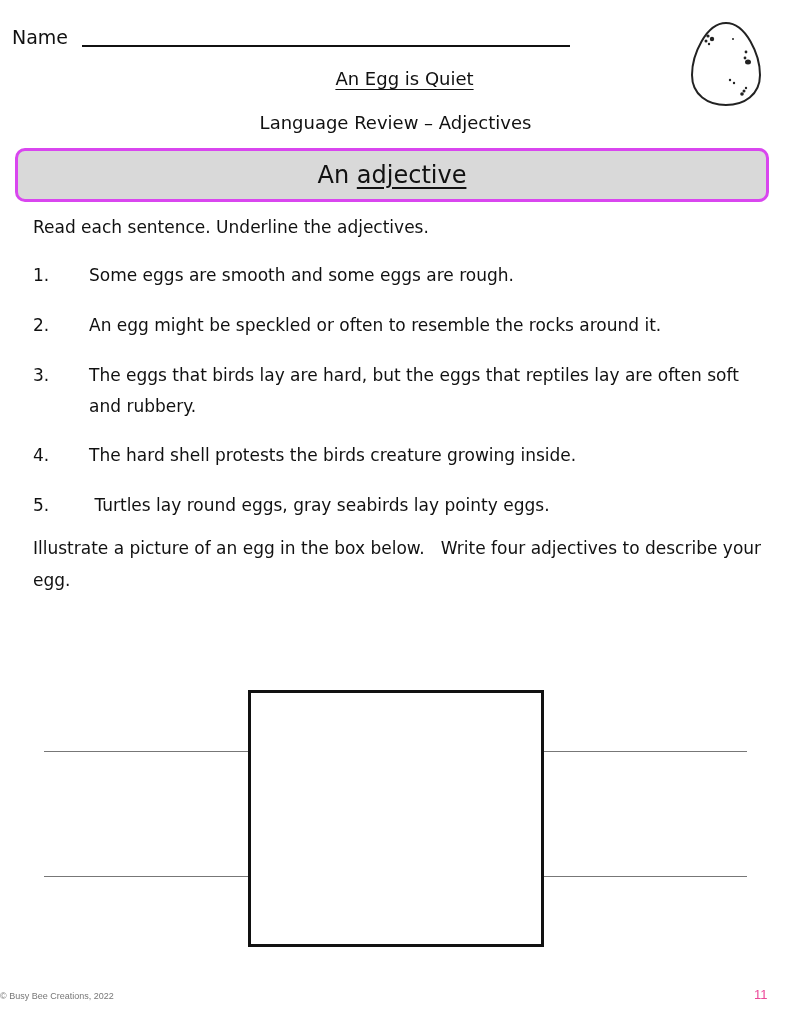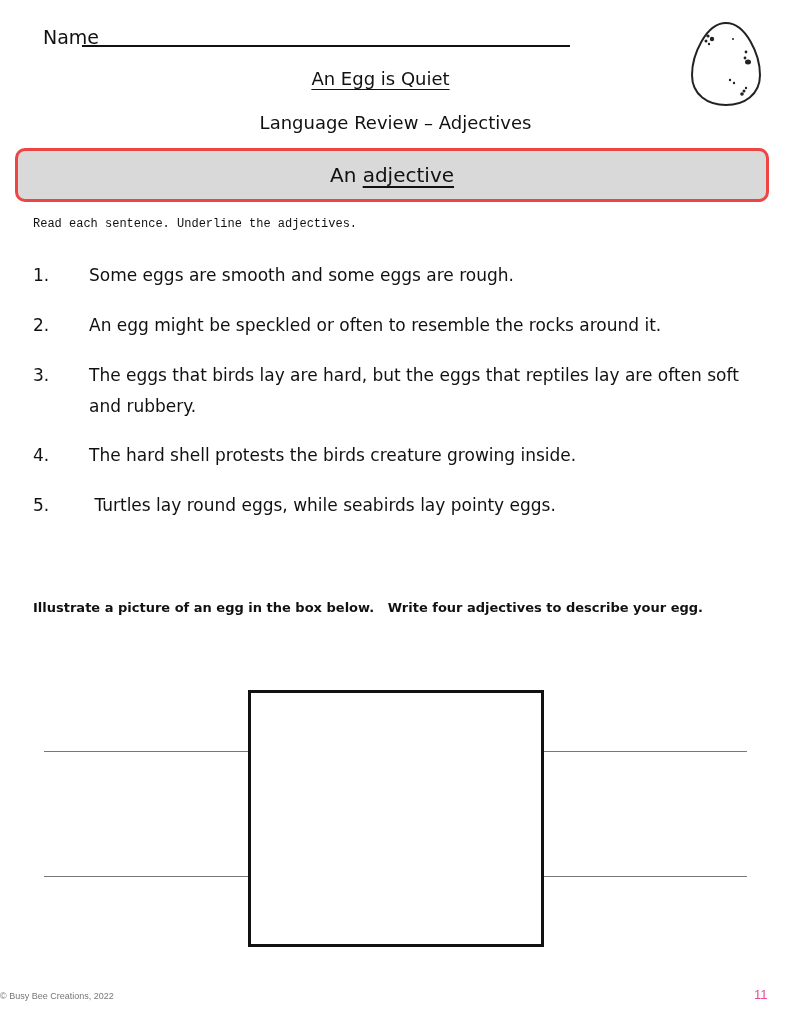--- a/index.html
+++ b/index.html
@@ -1,33 +1,33 @@
 <!DOCTYPE html>
 <html><head>
   <meta charset="utf-8">
   <style>
     html, body { margin: 0; padding: 0; background: #ffffff; }
     body { width: 791px; height: 1024px; position: relative; overflow: hidden;
            font-family: "DejaVu Sans", sans-serif; color: #111; }
     .abs { position: absolute; }
-    .name-label { left: 43px; top: 26px; font-size: 19px; }
+    .name-label { left: 12px; top: 26px; font-size: 19px; }
     .name-line { left: 82px; top: 45px; width: 488px; height: 0; border-bottom: 2px solid #111; }
-    .title { left: 0; width: 761px; top: 68px; text-align: center; font-size: 18px; }
+    .title { left: 0; width: 761px; top: 68px; text-align: center; font-size: 18px; padding-left: 24px; }
     .title span { text-decoration: underline; text-underline-offset: 4px; }
     .subtitle { left: 0; width: 791px; top: 112px; text-align: center; font-size: 18px; }
     .egg { left: 688px; top: 20px; width: 76px; height: 88px; }
     .def-box { left: 15px; top: 148px; width: 748px; height: 48px; background: #d9d9d9;
-               border: 3px solid #ef4444; border-radius: 10px; display: flex;
-               align-items: center; justify-content: center; font-size: 20px; }
+               border: 3px solid #d946ef; border-radius: 10px; display: flex;
+               align-items: center; justify-content: center; font-size: 24px; }
     .def-box .u { text-decoration: underline; text-underline-offset: 4px; }
-    .instr { left: 33px; top: 217px; font-size: 12px; font-family: Liberation Mono, monospace; }
+    .instr { left: 33px; top: 217px; font-size: 17px; }
     .item { left: 33px; font-size: 17px; line-height: 31px; width: 720px; }
     .item .num { position: absolute; left: 0; top: 0; }
     .item .txt { position: absolute; left: 56px; top: 0; width: 680px; }
-    .illus { left: 33px; top: 592px; font-size: 13px; line-height: 32px; width: 730px; font-weight: bold; }
+    .illus { left: 33px; top: 532px; font-size: 17px; line-height: 32px; width: 730px; }
     .draw-box { left: 248px; top: 690px; width: 290px; height: 251px; border: 3px solid #111; background: #fff; }
     .wline { height: 0; border-top: 1.5px solid #777; }
     .footer { left: 0; width: 791px; top: 991px; text-align: left; font-size: 9px; color: #777;
               font-family: "Liberation Sans", sans-serif; }
     .pagenum { left: 754px; top: 987px; font-size: 13px; color: #ec4899;
                font-family: "Liberation Sans", sans-serif; }
   </style>
 </head>
 <body>
 
@@ -72,21 +72,21 @@
 <div class="abs item" style="top:360px;">
   <span class="num">3.</span>
   <span class="txt">The eggs that birds lay are hard, but the eggs that reptiles lay are often soft and rubbery.</span>
 </div>
 <div class="abs item" style="top:440px;">
   <span class="num">4.</span>
   <span class="txt">The hard shell protests the birds creature growing inside.</span>
 </div>
 <div class="abs item" style="top:490px;">
   <span class="num">5.</span>
-  <span class="txt" style="white-space:pre-wrap"> Turtles lay round eggs, while seabirds lay pointy eggs.</span>
+  <span class="txt" style="white-space:pre-wrap"> Turtles lay round eggs, gray seabirds lay pointy eggs.</span>
 </div>
 
 <div class="abs illus" style="white-space:pre-wrap">Illustrate a picture of an egg in the box below.   Write four adjectives to describe your egg.</div>
 
 <div class="abs draw-box"></div>
 
 <div class="abs wline" style="left:44px; top:751px; width:204px;"></div>
 <div class="abs wline" style="left:44px; top:876px; width:204px;"></div>
 <div class="abs wline" style="left:544px; top:751px; width:203px;"></div>
 <div class="abs wline" style="left:544px; top:876px; width:203px;"></div>

